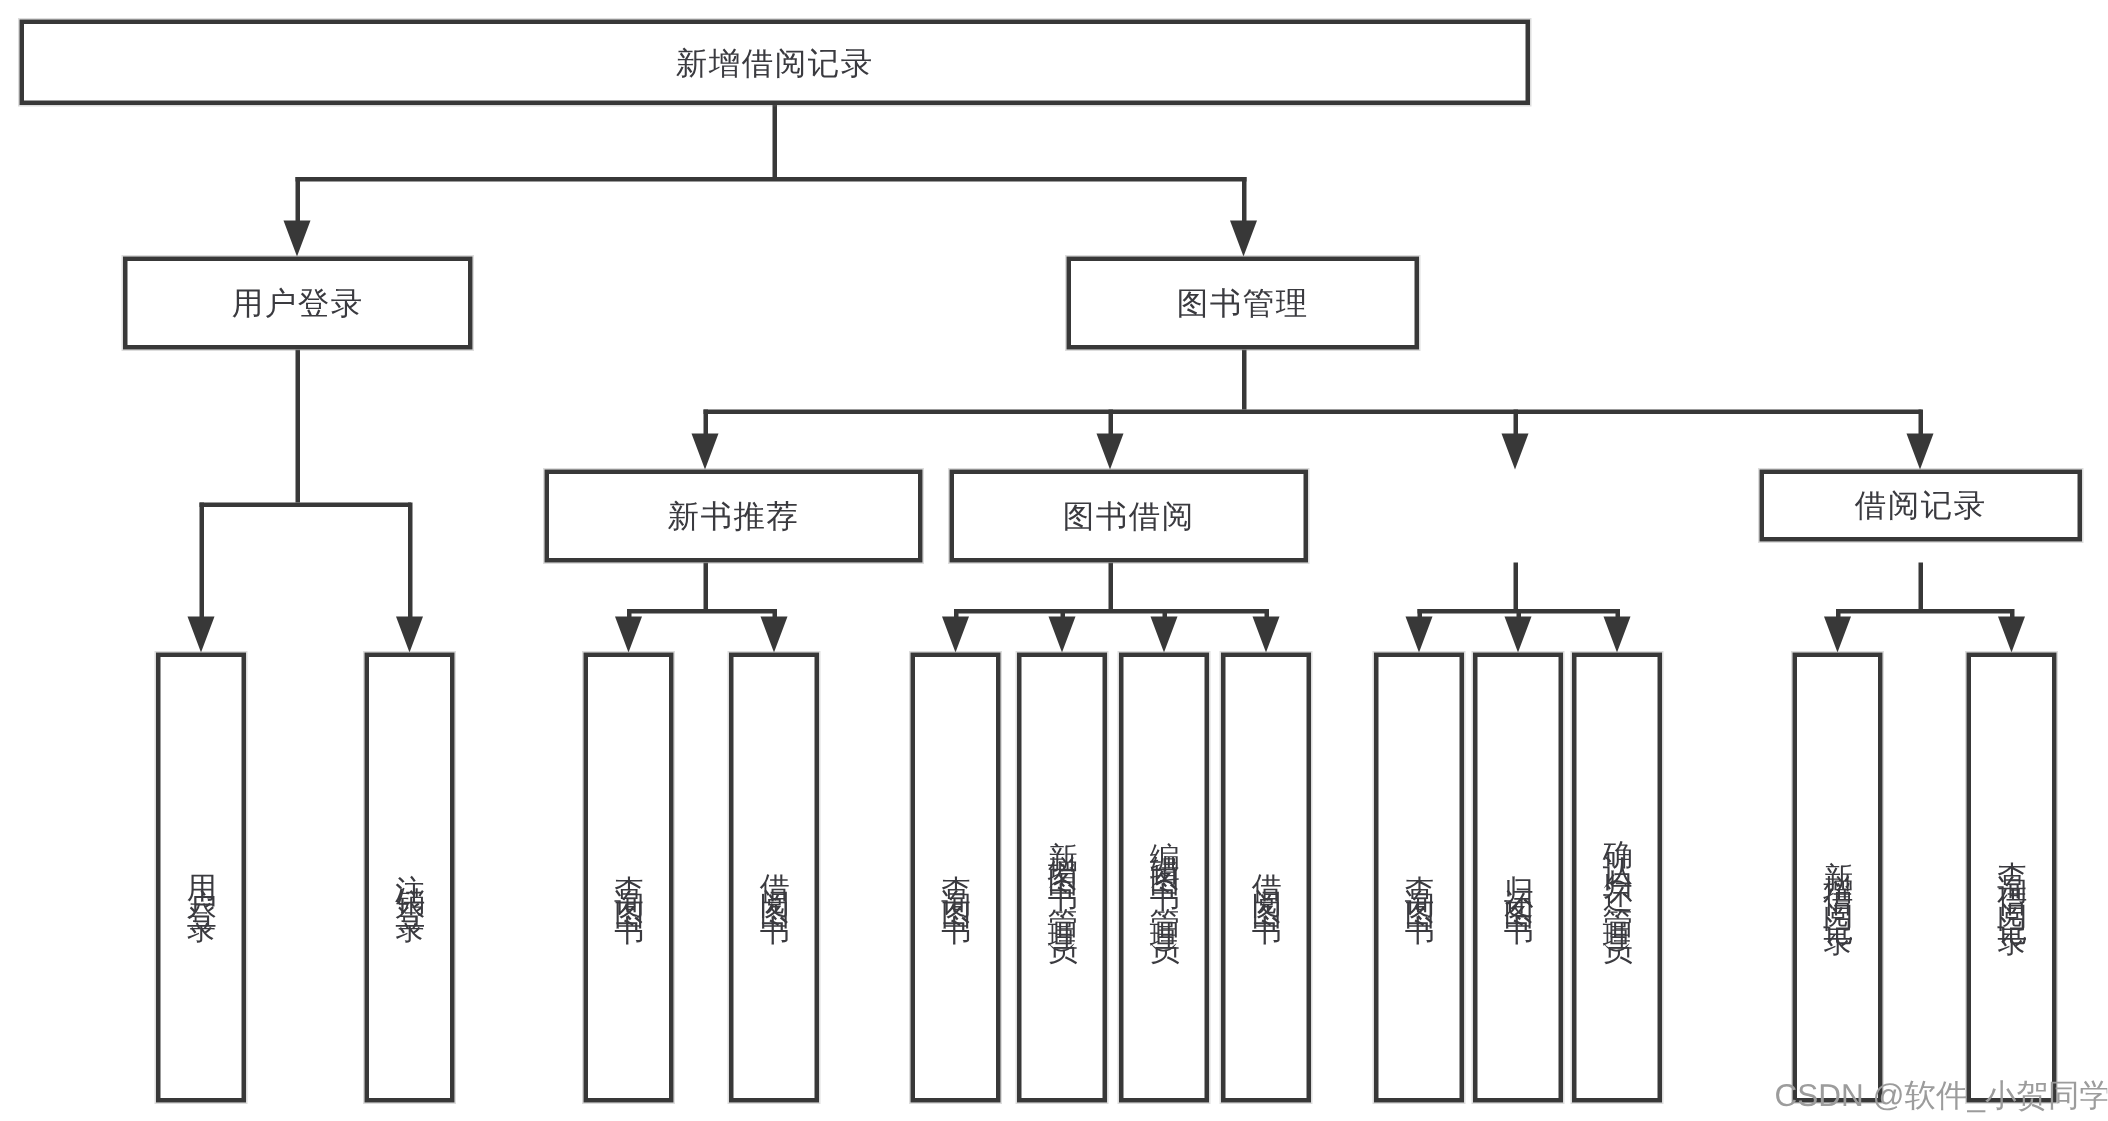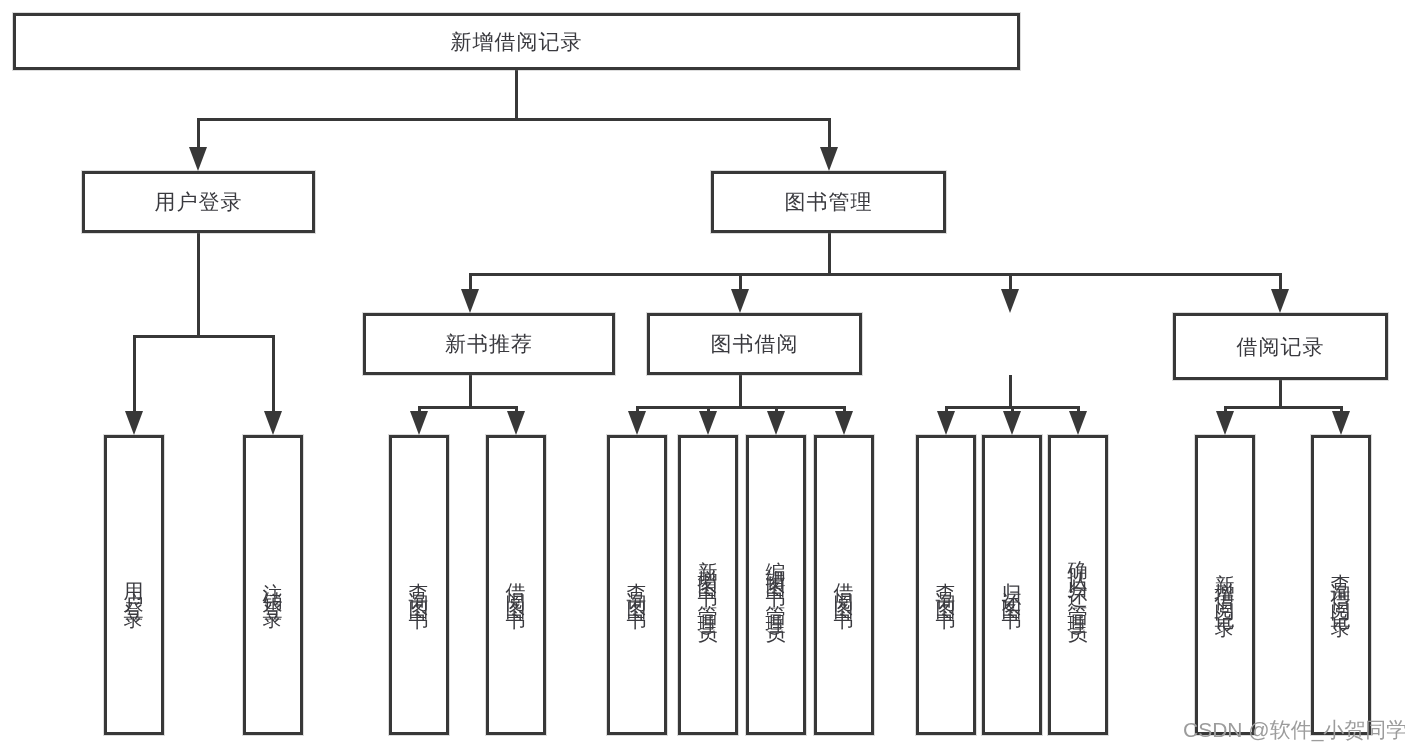--- a/index.html
+++ b/index.html
@@ -132,24 +132,24 @@
   <div class="arrow" style="left:1332px; top:411px;"></div>
 
   <div class="box" style="left:13px; top:13px; width:1007px; height:57px;">新增借阅记录</div>
 
   <div class="box" style="left:82px; top:171px; width:233px; height:62px;">用户登录</div>
 
   <div class="box" style="left:711px; top:171px; width:235px; height:62px;">图书管理</div>
 
   <div class="box" style="left:363px; top:313px; width:252px; height:62px;">新书推荐</div>
 
-  <div class="box" style="left:633px; top:313px; width:215px; height:62px;margin-left:14px;">图书借阅</div>
+  <div class="box" style="left:633px; top:313px; width:239px; height:62px;">图书借阅</div>
 
 
-  <div class="box" style="left:1173px; top:313px; width:215px; height:67px;">借阅记录</div>
+  <div class="box" style="left:1173px; top:313px; width:215px; height:48px;">借阅记录</div>
 
   <div class="box vbox" style="left:104px; top:435px; width:60px; height:300px;">用户登录</div>
   <div class="box vbox" style="left:243px; top:435px; width:60px; height:300px;">注销登录</div>
 
   <div class="box vbox" style="left:389px; top:435px; width:60px; height:300px;">查询图书</div>
   <div class="box vbox" style="left:486px; top:435px; width:60px; height:300px;">借阅图书</div>
 
   <div class="box vbox" style="left:607px; top:435px; width:60px; height:300px;">查询图书</div>
   <div class="box vbox" style="left:678px; top:435px; width:60px; height:300px;">新增图书（管理员）</div>
   <div class="box vbox" style="left:746px; top:435px; width:60px; height:300px;">编辑图书（管理员）</div>

